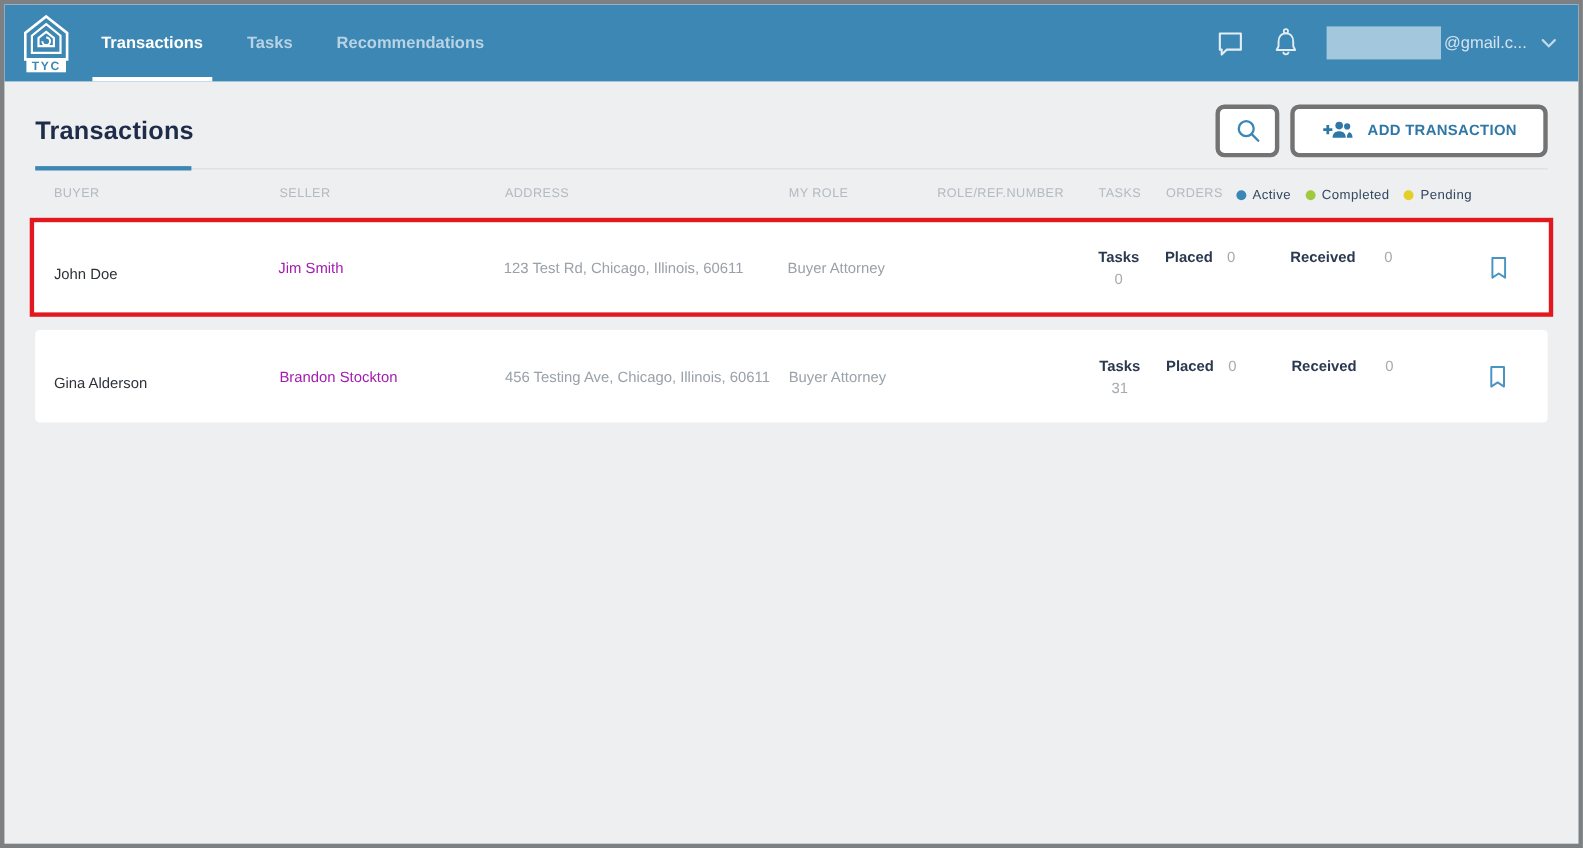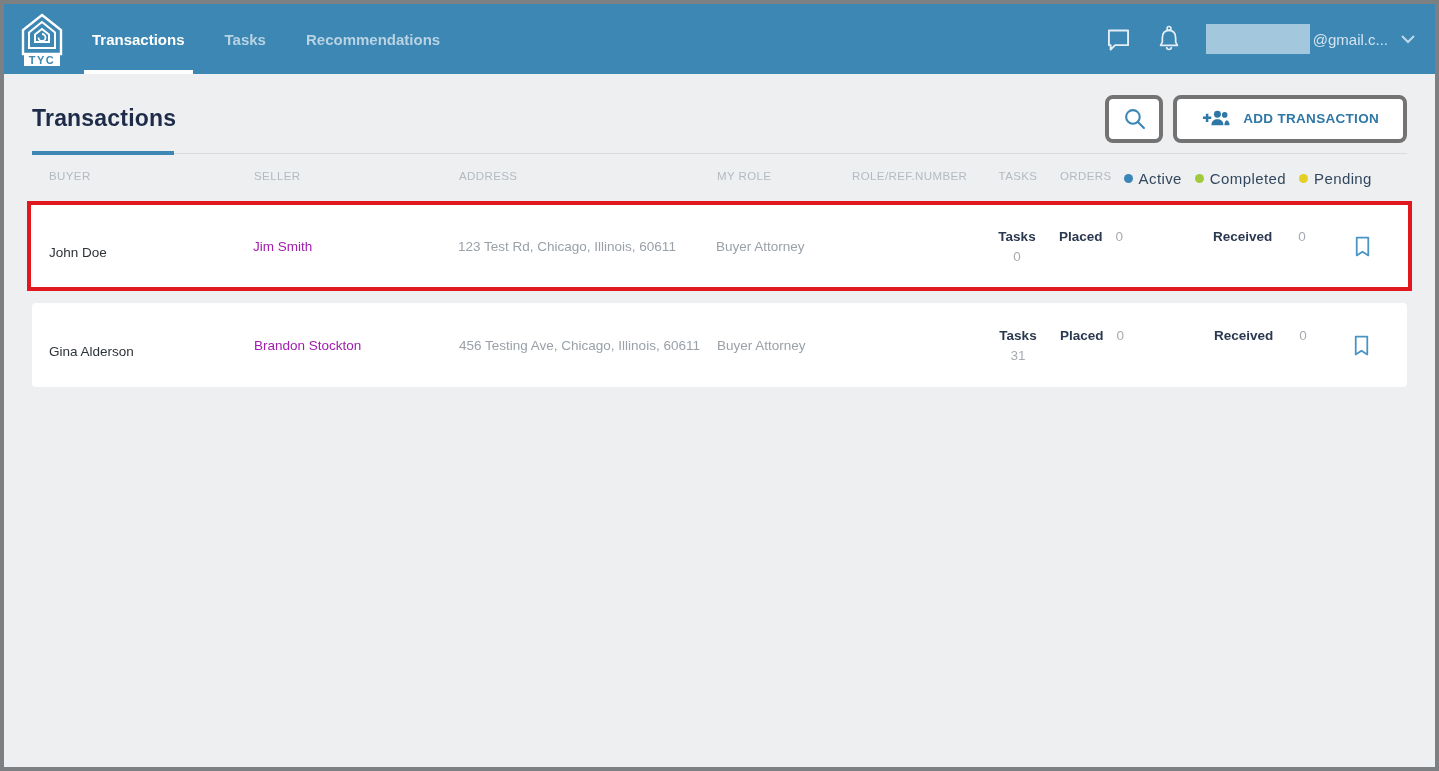--- a/index.html
+++ b/index.html
@@ -91,21 +91,21 @@
     letter-spacing: .4px;
   }
   .hc-buyer   { width: 222px; padding-left: 17px; }
   .hc-seller  { width: 205px; }
   .hc-address { width: 258px; }
   .hc-role    { width: 135px; }
   .hc-fileref { width: 137px; }
   .hc-tasks   { width: 58px; text-align: center; }
   .hc-orders  { margin-left: 13px; }
   .legend { display: flex; align-items: center; gap: 13px; margin-left: 12px; }
-  .legend-item { display: flex; align-items: center; gap: 6px; font-size: 15px; color: #33475e; }
+  .legend-item { display: flex; align-items: center; gap: 6px; font-size: 12px; color: #33475e; }
   .dot { width: 9px; height: 9px; border-radius: 50%; background: #999; }
 
   
   .rows { padding: 0 28px; }
   .row {
     background: #ffffff;
     border-radius: 4px;
     height: 84px;
     display: flex;
     align-items: center;
@@ -119,21 +119,21 @@
     height: 90px;
   }
   .row.highlighted .c-buyer { padding-left: 18px; }
   .cell { font-size: 13.5px; }
   .c-buyer   { width: 222px; padding-left: 17px; color: #2e3338; margin-top: 12px; }
   .c-seller  { width: 205px; color: #a21caf; }
   .c-address { width: 258px; color: #9aa1a8; padding-right: 16px; }
   .c-role    { width: 135px; color: #9aa1a8; }
   .c-fileref { width: 137px; color: #9aa1a8; }
   .c-tasks   { width: 58px; display: flex; flex-direction: column; align-items: center; gap: 5px; }
-  .c-placed  { margin-left: 13px; width: 154px; display: flex; gap: 13px; transform: translateY(-10px); }
+  .c-placed  { margin-left: 13px; width: 114px; display: flex; gap: 13px; transform: translateY(-10px); }
   .c-received{ width: 130px; display: flex; gap: 26px; transform: translateY(-10px); }
   .lbl { font-weight: 700; color: #2b3950; font-size: 13.5px; }
   .val { color: #a6abb1; font-size: 13.5px; }
   .spacer { flex: 1; }
   .bookmark-btn { margin-right: 37px; background: none; border: none; cursor: pointer; display: flex; }
 </style>
 </head>
 <body>
 
 <nav class="navbar">

